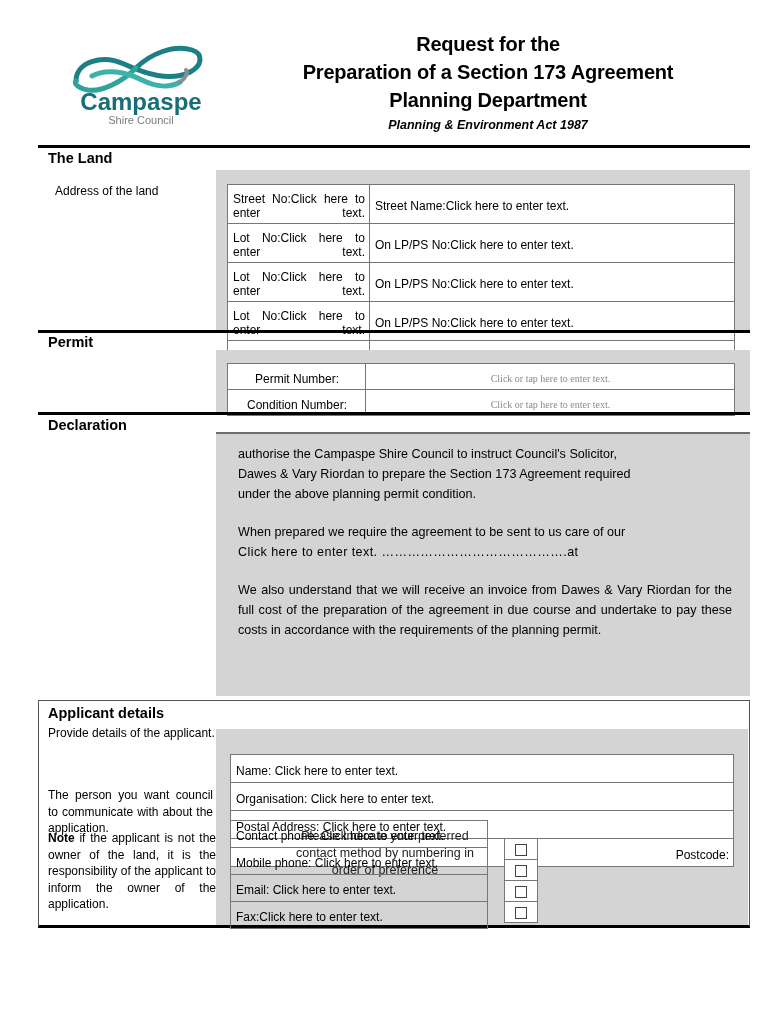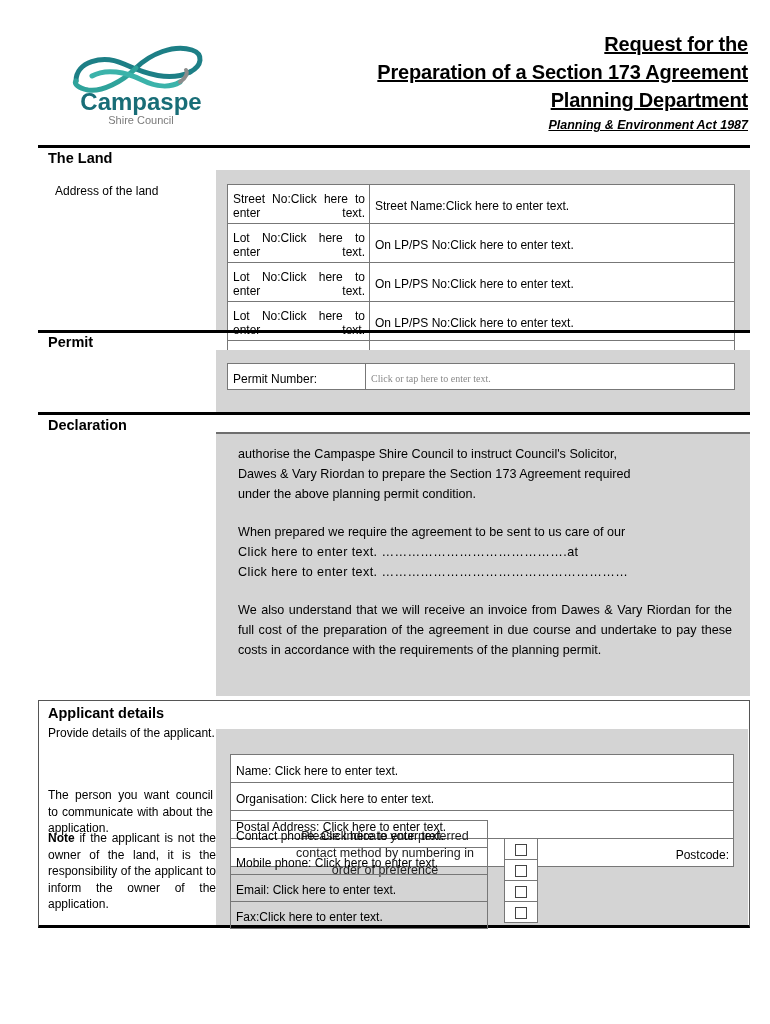--- a/index.html
+++ b/index.html
@@ -27,22 +27,21 @@
     position: absolute;
     left: 62px; top: 28px;
     width: 160px; height: 100px;
   }
   .logo-svg { display: block; }
 
   .title-block {
     position: absolute;
     left: 228px; top: 30px;
     width: 520px;
-    text-align: right;
-    text-decoration: underline;
+    text-align: center;
   }
   .title-line {
     font-size: 20px;
     font-weight: bold;
     line-height: 28px;
     letter-spacing: -0.2px;
   }
   .title-sub {
     font-size: 12.5px;
     font-style: italic;
@@ -112,20 +111,21 @@
   #permit-rule { top: 330px; }
   #permit-head { top: 334px; }
   #permit-grey {
     left: 216px; top: 350px;
     width: 534px; height: 62px;
   }
   #permit-table {
     position: absolute;
     left: 227px; top: 363px;
     width: 508px;
+    text-align: center;
   }
   #permit-table td.lblcol { width: 128px; font-size: 12px; }
   .ph {
     color: #8a8a8a;
     font-family: "Liberation Serif", serif;
     font-size: 10px;
   }
 
   
   #decl-rule { top: 412px; }
@@ -305,34 +305,39 @@
 <div class="grey-panel" id="permit-grey"></div>
 
 <table class="frm" id="permit-table">
   <tbody>
       <tr>
     <td class="lblcol">Permit Number:</td>
     <td>
       <span class="ph">Click or tap here to enter text.</span>
     </td>
   </tr>
+  <tr>
+    <td class="lblcol">Condition Number:</td>
+    <td>
+      <span class="ph">Click or tap here to enter text.</span>
+    </td>
+  </tr>
 </tbody>
   </table>
 
 <div class="sec-rule" id="decl-rule"></div>
 <div class="sec-head" id="decl-head">Declaration</div>
 <div class="grey-panel" id="decl-grey"></div>
 
 <div id="decl-body">
   <p>authorise the Campaspe Shire Council to instruct Council's Solicitor,</p>
   <p>Dawes &amp; Vary Riordan to prepare the Section 173 Agreement required</p>
   <p>under the above planning permit condition.</p>
   <p class="gap">When prepared we require the agreement to be sent to us care of our</p>
   <p class="dots">Click here to enter text. …………………………………….at</p>
-  <p class="dots">Click here to enter text. …………………………………………………</p>
   <p class="gap justified" style="text-align:justify;text-align-last:left;">We also understand that we will receive an invoice from Dawes &amp; Vary Riordan for the full cost of the preparation of the agreement in due course and undertake to pay these costs in accordance with the requirements of the planning permit.</p>
 </div>
 
 <div id="applicant-box"></div>
 <div class="grey-panel" id="app-grey"></div>
 <div id="app-head">Applicant details</div>
 <div id="app-sub">Provide details of the applicant.</div>
 <div id="app-note1" class="just">The person you want council to communicate with about the application.</div>
 <div id="app-note2" class="just">
   <b>Note</b><span> if the applicant is not the owner of the land, it is the responsibility of the applicant to inform the owner of the application.</span>

